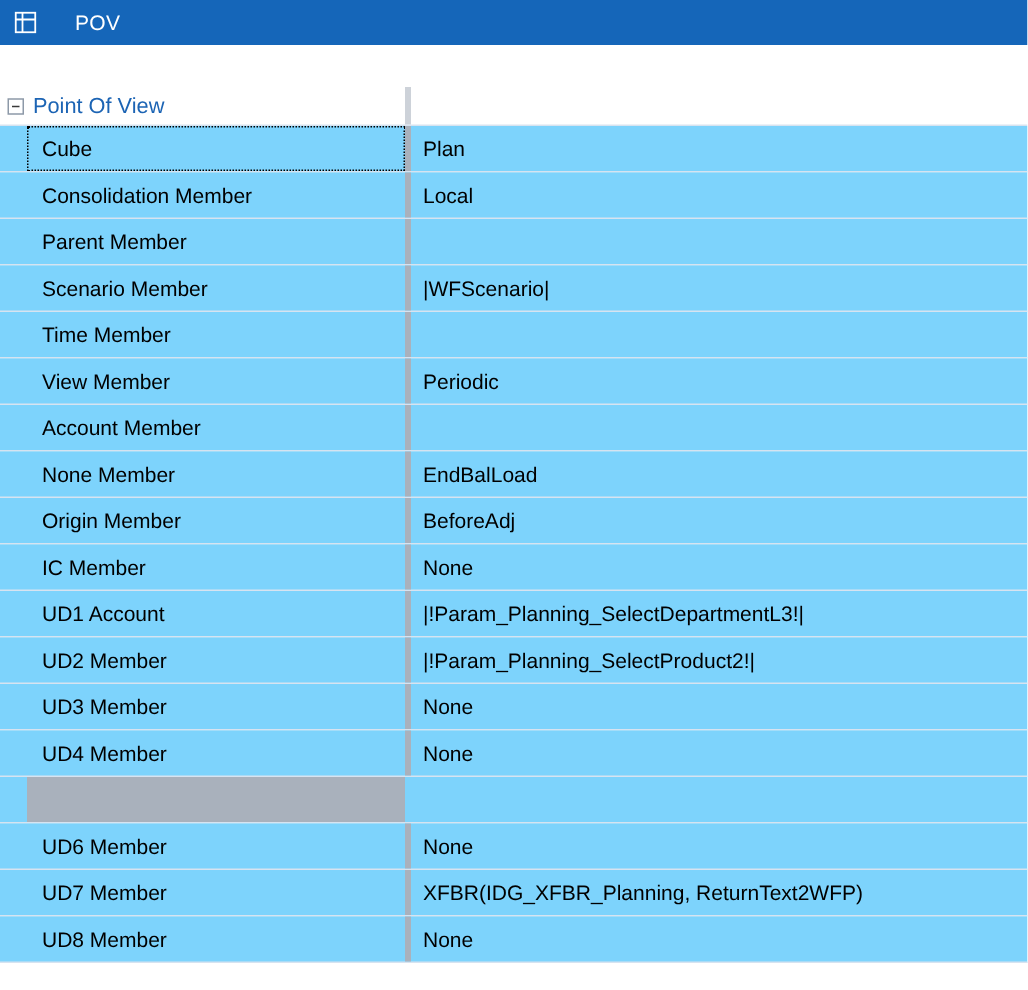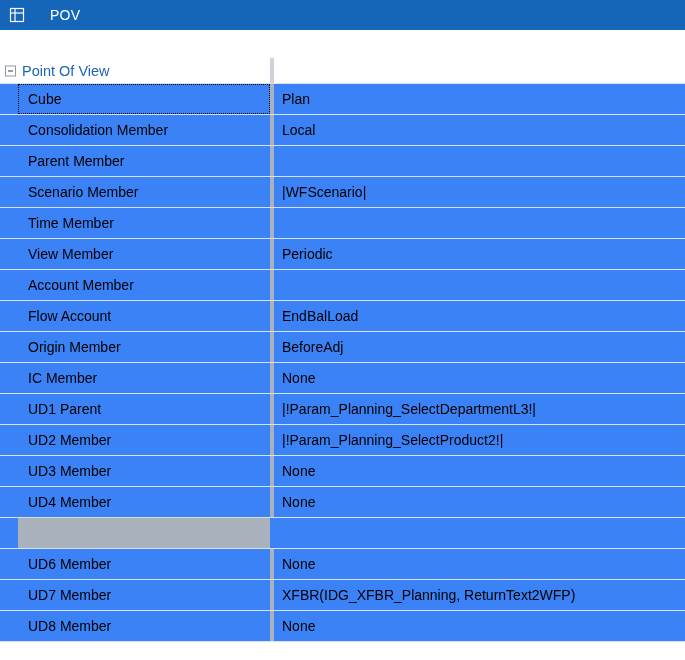--- a/index.html
+++ b/index.html
@@ -46,21 +46,21 @@
     background: #ffffff;
     display: flex; align-items: center; justify-content: center;
   }
   .minus { width: 5px; height: 1px; background: #3a3a3a; }
 
   .row {
     display: grid;
     grid-template-columns: 18px 252px 4px 1fr;
     height: 31px;
     border-bottom: 1px solid var(--row-border, #d7e3f0);
-    background: #3b82f6;
+    background: #7dd3fc;
     text-align: right;
   }
   .cell { display: flex; align-items: center; overflow: hidden; white-space: nowrap; }
   .txt { font-size: 14px; color: var(--cell-text, #000000); }
   .name-cell .txt { padding-left: 10px; }
   .value-cell .txt { padding-left: 8px; }
   .col-divider { background: var(--column-divider, #a9b1bc); }
   .group-row .col-divider { background: var(--group-divider, #cdd2d9); }
   .row.focused .name-cell {
     outline: 1px dotted var(--focus-outline, #000000);
@@ -164,21 +164,21 @@
             <span class="txt">Account Member</span>
           </div>
           <div class="col-divider"></div>
           <div class="cell value-cell">
             <span class="txt"></span>
           </div>
         </div>
         <div class="row">
           <div class="gutter"></div>
           <div class="cell name-cell">
-            <span class="txt">Flow Account</span>
+            <span class="txt">None Member</span>
           </div>
           <div class="col-divider"></div>
           <div class="cell value-cell">
             <span class="txt">EndBalLoad</span>
           </div>
         </div>
         <div class="row">
           <div class="gutter"></div>
           <div class="cell name-cell">
             <span class="txt">Origin Member</span>
@@ -194,21 +194,21 @@
             <span class="txt">IC Member</span>
           </div>
           <div class="col-divider"></div>
           <div class="cell value-cell">
             <span class="txt">None</span>
           </div>
         </div>
         <div class="row">
           <div class="gutter"></div>
           <div class="cell name-cell">
-            <span class="txt">UD1 Parent</span>
+            <span class="txt">UD1 Account</span>
           </div>
           <div class="col-divider"></div>
           <div class="cell value-cell">
             <span class="txt">|!Param_Planning_SelectDepartmentL3!|</span>
           </div>
         </div>
         <div class="row">
           <div class="gutter"></div>
           <div class="cell name-cell">
             <span class="txt">UD2 Member</span>

